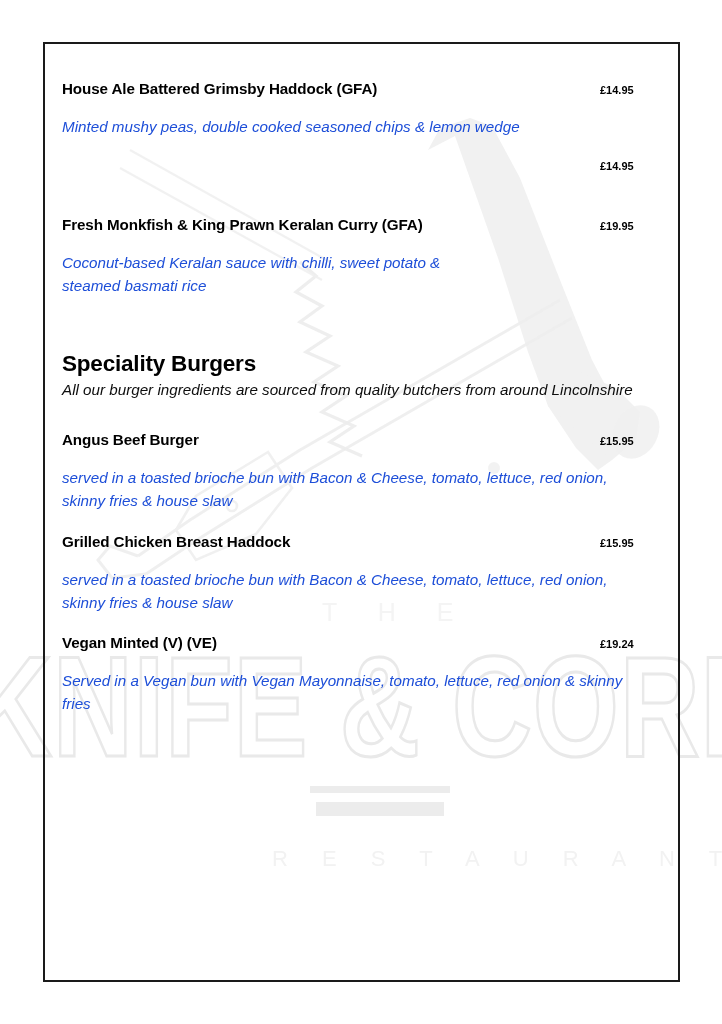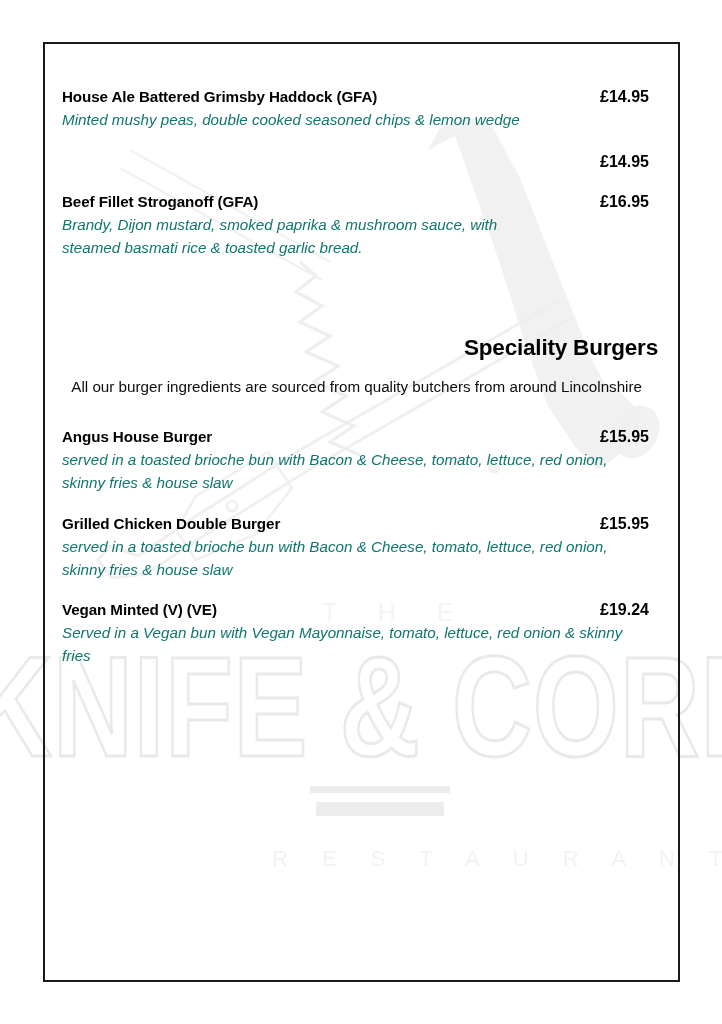--- a/index.html
+++ b/index.html
@@ -68,72 +68,71 @@
     height: 940px;
     border: 2.5px solid #1a1a1a;
     box-sizing: border-box;
     z-index: 2;
     background: transparent;
   }
 
   .content {
     position: absolute;
     left: 62px;
-    top: 88px;
+    top: 80px;
     width: 596px;
     z-index: 3;
   }
 
   .item { margin-bottom: 0; }
   .item-head {
     display: flex;
     align-items: baseline;
     width: 100%;
   }
   .item-name {
     font-weight: 700;
     font-size: 15.2px;
     color: #000000;
     letter-spacing: -0.1px;
     flex: 0 0 auto;
   }
   .spacer { flex: 1 1 auto; }
   .item-price {
     font-weight: 700;
-    font-size: 16px;
+    font-size: 11px;
     color: #000000;
     flex: 0 0 58px;
     text-align: left;
     margin-left: 10px;
   }
   .item-desc {
     font-style: italic;
     font-size: 15.2px;
     line-height: 1.52;
-    color: #0f766e;
+    color: #1d4ed8;
     max-width: 590px;
-    margin-top: 2px;
+    margin-top: 18px;
   }
   .gap { height: 22px; }
   .gap-sm { height: 20px; }
 
   .section-title {
     font-weight: 700;
     font-size: 22.5px;
     color: #000000;
     letter-spacing: -0.2px;
-    margin-bottom: 14px;
-    text-align: right;
+    margin-bottom: 1px;
   }
   .section-desc {
+    font-style: italic;
     font-size: 15.2px;
     line-height: 1.52;
     color: #0d0d0d;
     max-width: 580px;
-    text-align: right;
   }
 </style>
 </head>
 <body>
 
 <div class="page">
 
   <div class="wm-layer">
 
     <svg class="wm-svg" width="722" height="1024" viewBox="0 0 722 1024">
@@ -200,55 +199,55 @@
     <div class="gap"></div>
 
     <div class="item">
       <div class="item-head">
         <span class="spacer"></span>
         <span class="item-price">£14.95</span>
       </div>
     </div>
     <div class="gap"></div>
 
-    <div class="item">
-      <div class="item-head">
-        <span class="item-name">Beef Fillet Stroganoff (GFA)</span>
-        <span class="spacer"></span>
-        <span class="item-price">£16.95</span>
-      </div>
-      <div class="item-desc" style="max-width:470px;">Brandy, Dijon mustard, smoked paprika &amp; mushroom sauce, with steamed basmati rice &amp; toasted garlic bread.</div>
-    </div>
-    <div class="gap"></div>
-
+    <div class="gap"></div>
+
+    <div class="item">
+      <div class="item-head">
+        <span class="item-name">Fresh Monkfish &amp; King Prawn Keralan Curry (GFA)</span>
+        <span class="spacer"></span>
+        <span class="item-price">£19.95</span>
+      </div>
+      <div class="item-desc" style="max-width:440px;">Coconut-based Keralan sauce with chilli, sweet potato &amp; steamed basmati rice</div>
+    </div>
     <div class="gap"></div>
 
     <div class="item">
     </div>
     <div class="gap" style="height:32px;"></div>
 
     <div>
       <div class="section-title">Speciality Burgers</div>
       <div class="section-desc">All our burger ingredients are sourced from quality butchers from around Lincolnshire</div>
     </div>
     <div class="gap" style="height:30px;"></div>
 
     <div class="item">
       <div class="item-head">
-        <span class="item-name">Angus House Burger</span>
+        <span class="item-name">Angus Beef Burger</span>
         <span class="spacer"></span>
         <span class="item-price">£15.95</span>
       </div>
       <div class="item-desc" style="max-width:582px;">served in a toasted brioche bun with Bacon &amp; Cheese, tomato, lettuce, red onion, skinny fries &amp; house slaw</div>
     </div>
     <div class="gap-sm"></div>
 
     <div class="item">
       <div class="item-head">
-        <span class="item-name">Grilled Chicken Double Burger</span>
+        <span class="item-name">Grilled Chicken Breast Haddock</span>
         <span class="spacer"></span>
         <span class="item-price">£15.95</span>
       </div>
       <div class="item-desc" style="max-width:582px;">served in a toasted brioche bun with Bacon &amp; Cheese, tomato, lettuce, red onion, skinny fries &amp; house slaw</div>
     </div>
     <div class="gap-sm"></div>
 
     <div class="item">
       <div class="item-head">
         <span class="item-name">Vegan Minted (V) (VE)</span>

